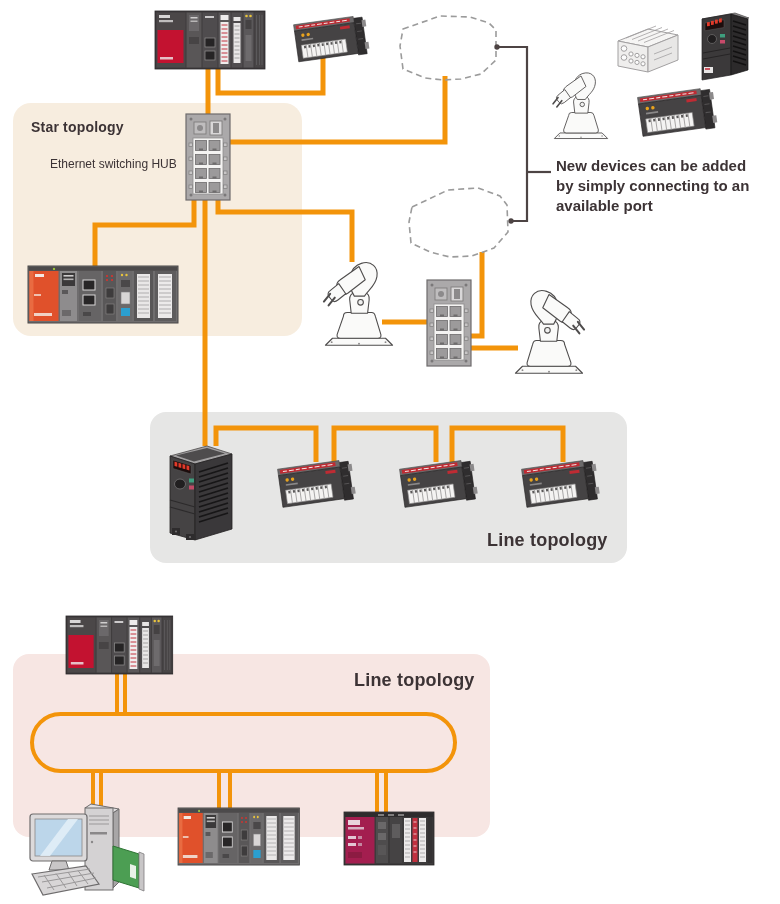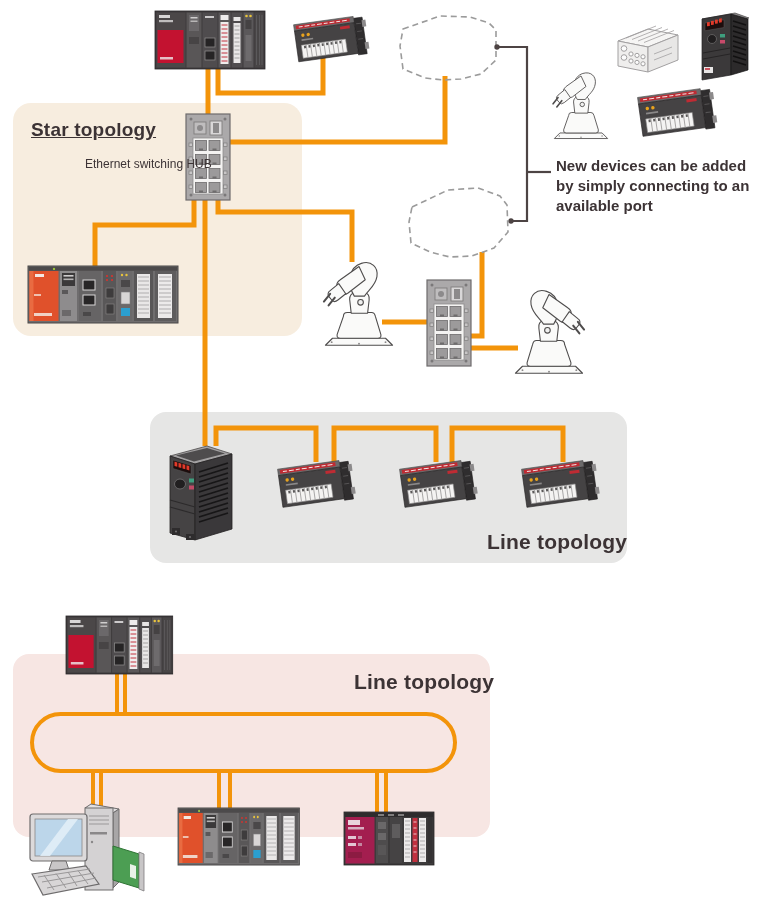--- a/index.html
+++ b/index.html
@@ -3,23 +3,23 @@
 <meta charset="utf-8">
 <style>
   :root{
     --cable:#F3940A; --star-bg:#F7EDDF; --line-bg:#E6E6E5; --ring-bg:#F7E6E3;
     --text:#3C3335; --connector:#4D4444; --blob:#9B9B9B;
   }
   html,body{margin:0;padding:0;background:#fff;}
   body{width:780px;height:904px;position:relative;font-family:"Liberation Sans",sans-serif;overflow:hidden;}
   #stage{position:absolute;left:0;top:0;}
   .label{position:absolute;color:var(--text);white-space:nowrap;}
-  .title-lg{font-size:19px;font-weight:bold;letter-spacing:0.2px;text-decoration:underline;}
-  .title-md{font-size:21px;font-weight:bold;letter-spacing:0.2px;}
-  .caption{font-size:12px;font-weight:normal;margin-left:35px;}
+  .title-lg{font-size:14px;font-weight:bold;letter-spacing:0.2px;}
+  .title-md{font-size:18px;font-weight:bold;letter-spacing:0.2px;}
+  .caption{font-size:12px;font-weight:normal;}
   .note{font-size:15px;font-weight:bold;line-height:20px;white-space:normal;width:232px;}
   
   .cable{stroke:var(--cable);stroke-width:5;fill:none;}
   .cable4{stroke:var(--cable);stroke-width:4;fill:none;}
   .bg-star{fill:var(--star-bg);} .bg-line{fill:var(--line-bg);} .bg-ring{fill:var(--ring-bg);}
   .connector{stroke:var(--connector);stroke-width:2.2;fill:none;}
   .cdot{fill:var(--connector);}
   .blob{fill:none;stroke:var(--blob);stroke-width:1.6;stroke-dasharray:6 4;stroke-linejoin:round;}
 </style>
 </head>

